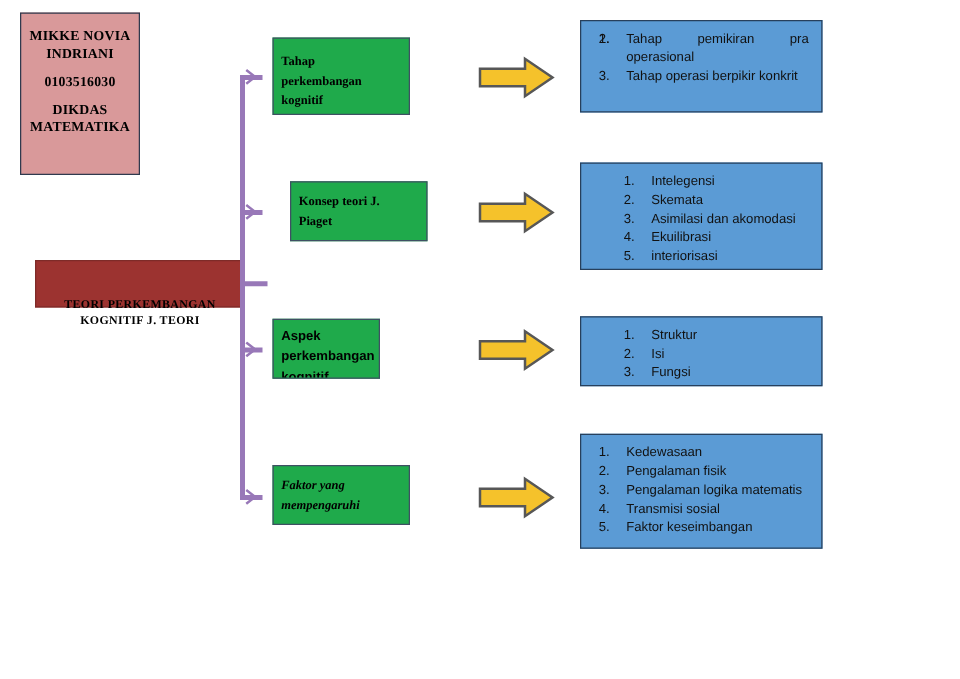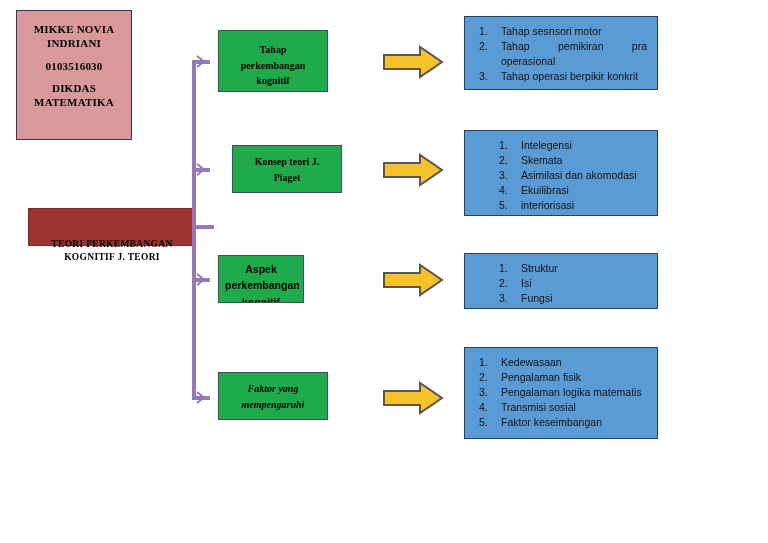--- a/index.html
+++ b/index.html
@@ -7,21 +7,21 @@
     width:768px;height:543px;
     background:#ffffff;
     font-family:"Liberation Serif",serif;
     position:relative;
     overflow:hidden;
   }
   .stage{position:absolute;inset:0;}
 
   
   .id-box{
-    position:absolute;left:16px;top:10px;width:116px;height:130px;
+    position:absolute;left:16px;top:10px;width:96px;height:130px;
     background:#d9999a;
     border:1.5px solid #2f3a4e;
     box-sizing:border-box;
     padding-top:12px;
     text-align:center;
   }
   .id-line{
     font-family:"Liberation Serif",serif;
     font-weight:bold;
     font-size:11px;
@@ -54,21 +54,21 @@
   .chev{position:absolute;width:11px;height:13px;}
   .chev svg{display:block;}
 
   
   .green-box{
     position:absolute;
     background:#1faa4b;
     border:1.5px solid #3f5063;
     box-sizing:border-box;
     overflow:hidden;
-    text-align:center;
+    text-align:left;
     display:block;
   }
   .green-text{
     font-family:"Liberation Serif",serif;
     font-weight:bold;font-size:10px;color:#000;
     line-height:1.55;
     padding:0 6px;
     white-space:pre-line;
   }
   .green-text.sans{
@@ -173,21 +173,20 @@
   <div class="arrow" style="left:382px;top:44px;">
     <svg viewBox="0 0 62 36" preserveAspectRatio="none">
       <path d="M2 11 L38 11 L38 3 L60 18 L38 33 L38 25 L2 25 Z" fill="#f5c22b" stroke="#575757" stroke-width="2" stroke-linejoin="miter"></path>
     </svg>
   </div>
 
   <div class="blue-box" style="left:464px;top:16px;width:194px;height:74px;">
     <ul class="blue-list justify">
       <li>
         <span class="num">1.</span>
-        <span class="txt">Tahap sesnsori motor</span>
       </li>
       <li>
         <span class="num">2.</span>
         <span class="txt">Tahap pemikiran pra operasional</span>
       </li>
       <li>
         <span class="num">3.</span>
         <span class="txt">Tahap operasi berpikir konkrit</span>
       </li>
     </ul>

